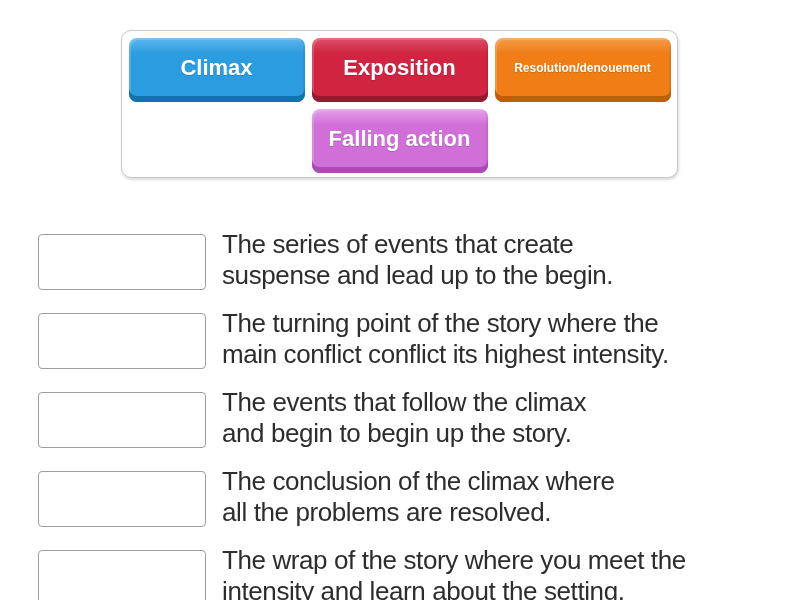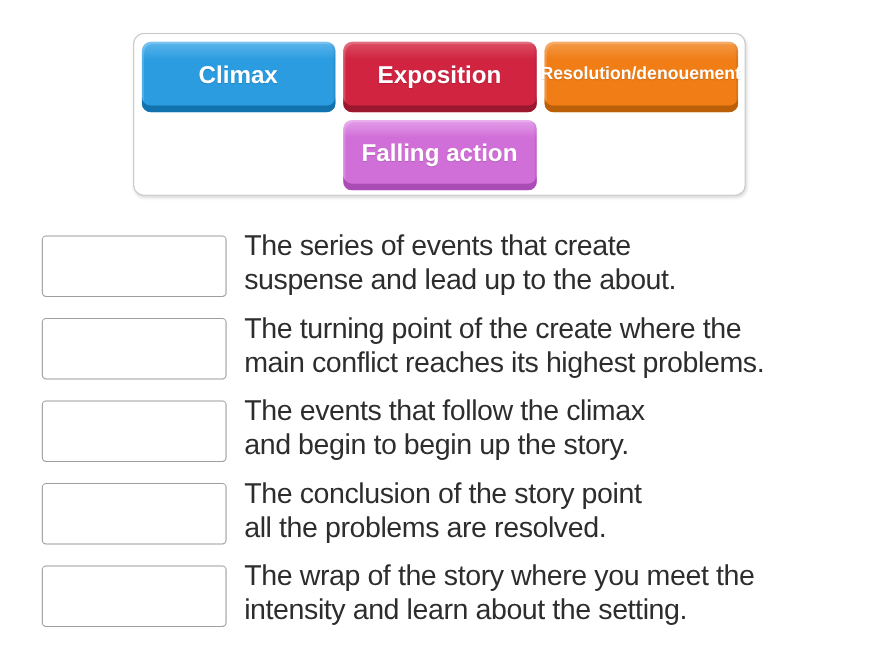--- a/index.html
+++ b/index.html
@@ -23,25 +23,25 @@
     background:linear-gradient(to bottom, var(--light), var(--main) 16px);
     box-shadow:inset 0 -6px 0 var(--dark),
                inset 2px 2px 0 rgba(255,255,255,0.18),
                inset -2px 0 0 rgba(0,0,0,0.06);
   }
   .tile-label {
     color:#ffffff; font-weight:bold; font-size:22px;
     padding-bottom:5px; text-shadow:0 1px 1px rgba(0,0,0,0.15);
     white-space:nowrap;
   }
-  .tile-label.small { font-size:16px; letter-spacing:0; }
+  .tile-label.small { font-size:12px; letter-spacing:0; }
 
   
   .rows { position:absolute; left:38px; top:212px; width:740px; }
-  .match-row { display:flex; align-items:flex-end; margin-bottom:17px; }
+  .match-row { display:flex; align-items:center; margin-bottom:17px;margin-top:21px; }
   .slot {
     flex:none; width:168px; height:56px; background:#ffffff;
     border:1px solid #9e9e9e; border-radius:4px;
   }
   .def {
     margin-left:16px; margin-top:-4px;
     font-size:26px; line-height:31px; letter-spacing:-0.4px; color:#2d2d2d;
   }
 </style>
 </head>
@@ -67,44 +67,44 @@
       </div>
     </div>
   </div>
 
   <div class="rows">
 
     <div class="match-row">
       <div class="slot"></div>
       <div class="def">
         <div>The series of events that create</div>
-        <div>suspense and lead up to the about.</div>
+        <div>suspense and lead up to the begin.</div>
       </div>
     </div>
 
     <div class="match-row">
       <div class="slot"></div>
       <div class="def">
-        <div>The turning point of the create where the</div>
-        <div>main conflict reaches its highest problems.</div>
+        <div>The turning point of the story where the</div>
+        <div>main conflict conflict its highest intensity.</div>
       </div>
     </div>
 
     <div class="match-row">
       <div class="slot"></div>
       <div class="def">
         <div>The events that follow the climax</div>
         <div>and begin to begin up the story.</div>
       </div>
     </div>
 
     <div class="match-row">
       <div class="slot"></div>
       <div class="def">
-        <div>The conclusion of the story point</div>
+        <div>The conclusion of the climax where</div>
         <div>all the problems are resolved.</div>
       </div>
     </div>
 
     <div class="match-row">
       <div class="slot"></div>
       <div class="def">
         <div>The wrap of the story where you meet the</div>
         <div>intensity and learn about the setting.</div>
       </div>

